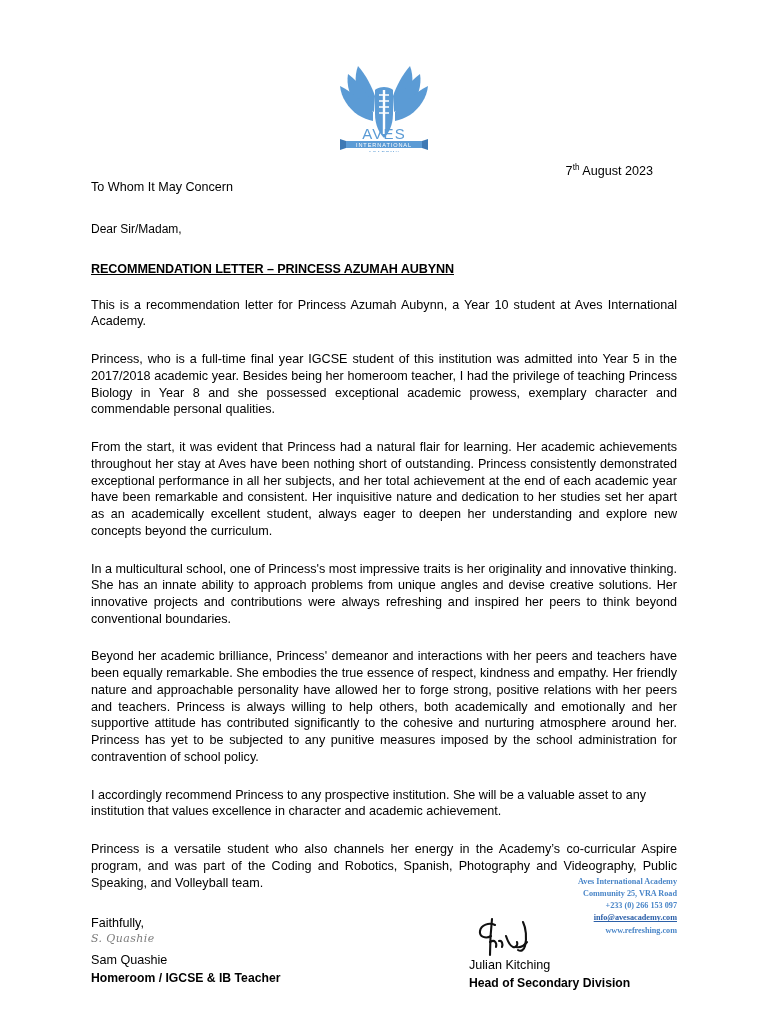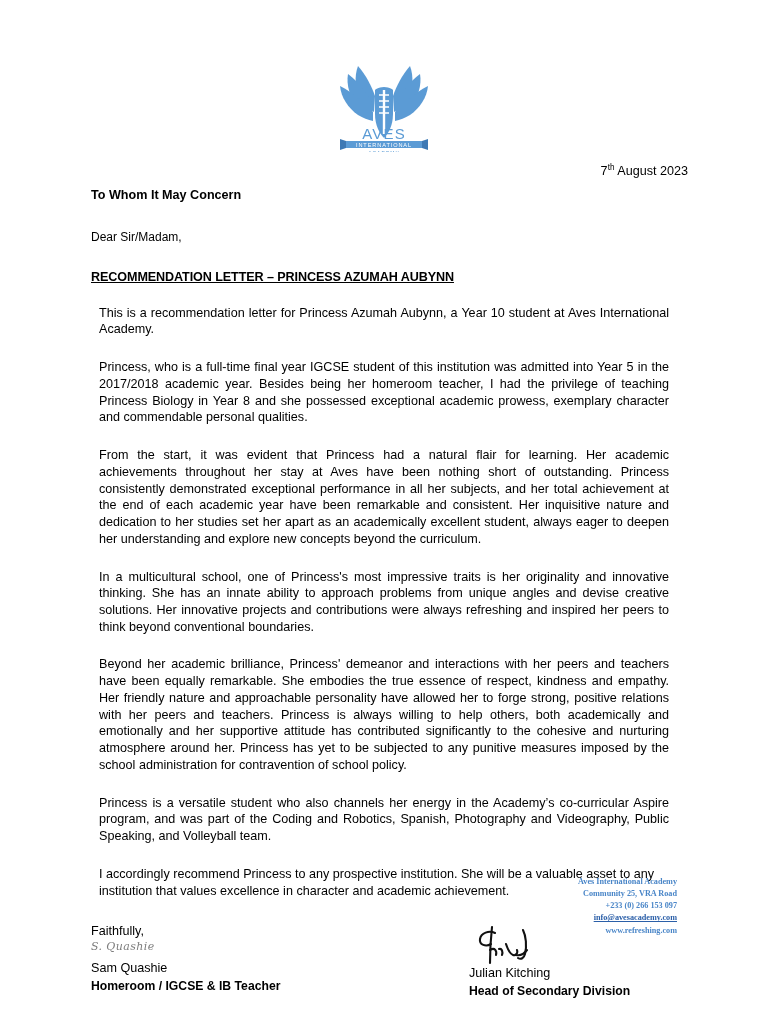--- a/index.html
+++ b/index.html
@@ -34,61 +34,60 @@
   }
   .logo {
     width: 112px;
     height: 92px;
     position: relative;
   }
   .logo svg { display: block; }
 
   
   .date-row {
-    margin: 12px 80px 0 91px;
+    margin: 12px 115px 0 91px;
     text-align: right;
     font-size: 12.6px;
     line-height: 1.25;
   }
   .date-row sup {
     font-size: 8.2px;
     vertical-align: super;
     line-height: 0;
   }
 
   
   .content {
     margin: 0 91px;
     width: 586px;
   }
 
   .addressee {
-    font-weight: bold;
-    font-size: 12.6px;
-    margin-top: 8px;
+    font-weight: normal;
+    font-size: 12.6px;
   }
 
   .salutation {
     font-size: 12px;
     margin-top: 28px;
   }
 
   .doc-title {
     font-size: 12.6px;
     font-weight: bold;
     text-decoration: underline;
     margin-top: 26px;
     letter-spacing: -0.1px;
   }
 
   p.para {
     font-size: 12.6px;
     line-height: 1.33;
     text-align: justify;
-    margin: 8px;
+    margin: 0;
     margin-top: 21px;
     hyphens: none;
   }
   p.para.last-left { text-align: left; }
 
   
   .sign-area {
     margin: 0 91px;
     width: 586px;
     margin-top: 25px;
@@ -203,22 +202,22 @@
 
     <div class="salutation">Dear Sir/Madam,</div>
 
     <div class="doc-title">RECOMMENDATION LETTER – PRINCESS AZUMAH AUBYNN</div>
 
     <p class="para">This is a recommendation letter for Princess Azumah Aubynn, a Year 10 student at Aves International Academy.</p>
     <p class="para">Princess, who is a full-time final year IGCSE student of this institution was admitted into Year 5 in the 2017/2018 academic year. Besides being her homeroom teacher, I had the privilege of teaching Princess Biology in Year 8 and she possessed exceptional academic prowess, exemplary character and commendable personal qualities.</p>
     <p class="para">From the start, it was evident that Princess had a natural flair for learning. Her academic achievements throughout her stay at Aves have been nothing short of outstanding. Princess consistently demonstrated exceptional performance in all her subjects, and her total achievement at the end of each academic year have been remarkable and consistent. Her inquisitive nature and dedication to her studies set her apart as an academically excellent student, always eager to deepen her understanding and explore new concepts beyond the curriculum.</p>
     <p class="para">In a multicultural school, one of Princess's most impressive traits is her originality and innovative thinking. She has an innate ability to approach problems from unique angles and devise creative solutions. Her innovative projects and contributions were always refreshing and inspired her peers to think beyond conventional boundaries.</p>
     <p class="para">Beyond her academic brilliance, Princess' demeanor and interactions with her peers and teachers have been equally remarkable. She embodies the true essence of respect, kindness and empathy. Her friendly nature and approachable personality have allowed her to forge strong, positive relations with her peers and teachers. Princess is always willing to help others, both academically and emotionally and her supportive attitude has contributed significantly to the cohesive and nurturing atmosphere around her. Princess has yet to be subjected to any punitive measures imposed by the school administration for contravention of school policy.</p>
+    <p class="para last-left">I accordingly recommend Princess to any prospective institution. She will be a valuable asset to any institution that values excellence in character and academic achievement.</p>
     <p class="para">Princess is a versatile student who also channels her energy in the Academy’s co-curricular Aspire program, and was part of the Coding and Robotics, Spanish, Photography and Videography, Public Speaking, and Volleyball team.</p>
-    <p class="para last-left">I accordingly recommend Princess to any prospective institution. She will be a valuable asset to any institution that values excellence in character and academic achievement.</p>
   </div>
 
   <div class="sign-area">
 
     <div class="sign-col left">
       <div class="faithfully">Faithfully,</div>
       <div class="sig-script">S. Quashie</div>
       <div class="sign-name">Sam Quashie</div>
       <div class="sign-role">Homeroom / IGCSE &amp; IB Teacher</div>
     </div>

